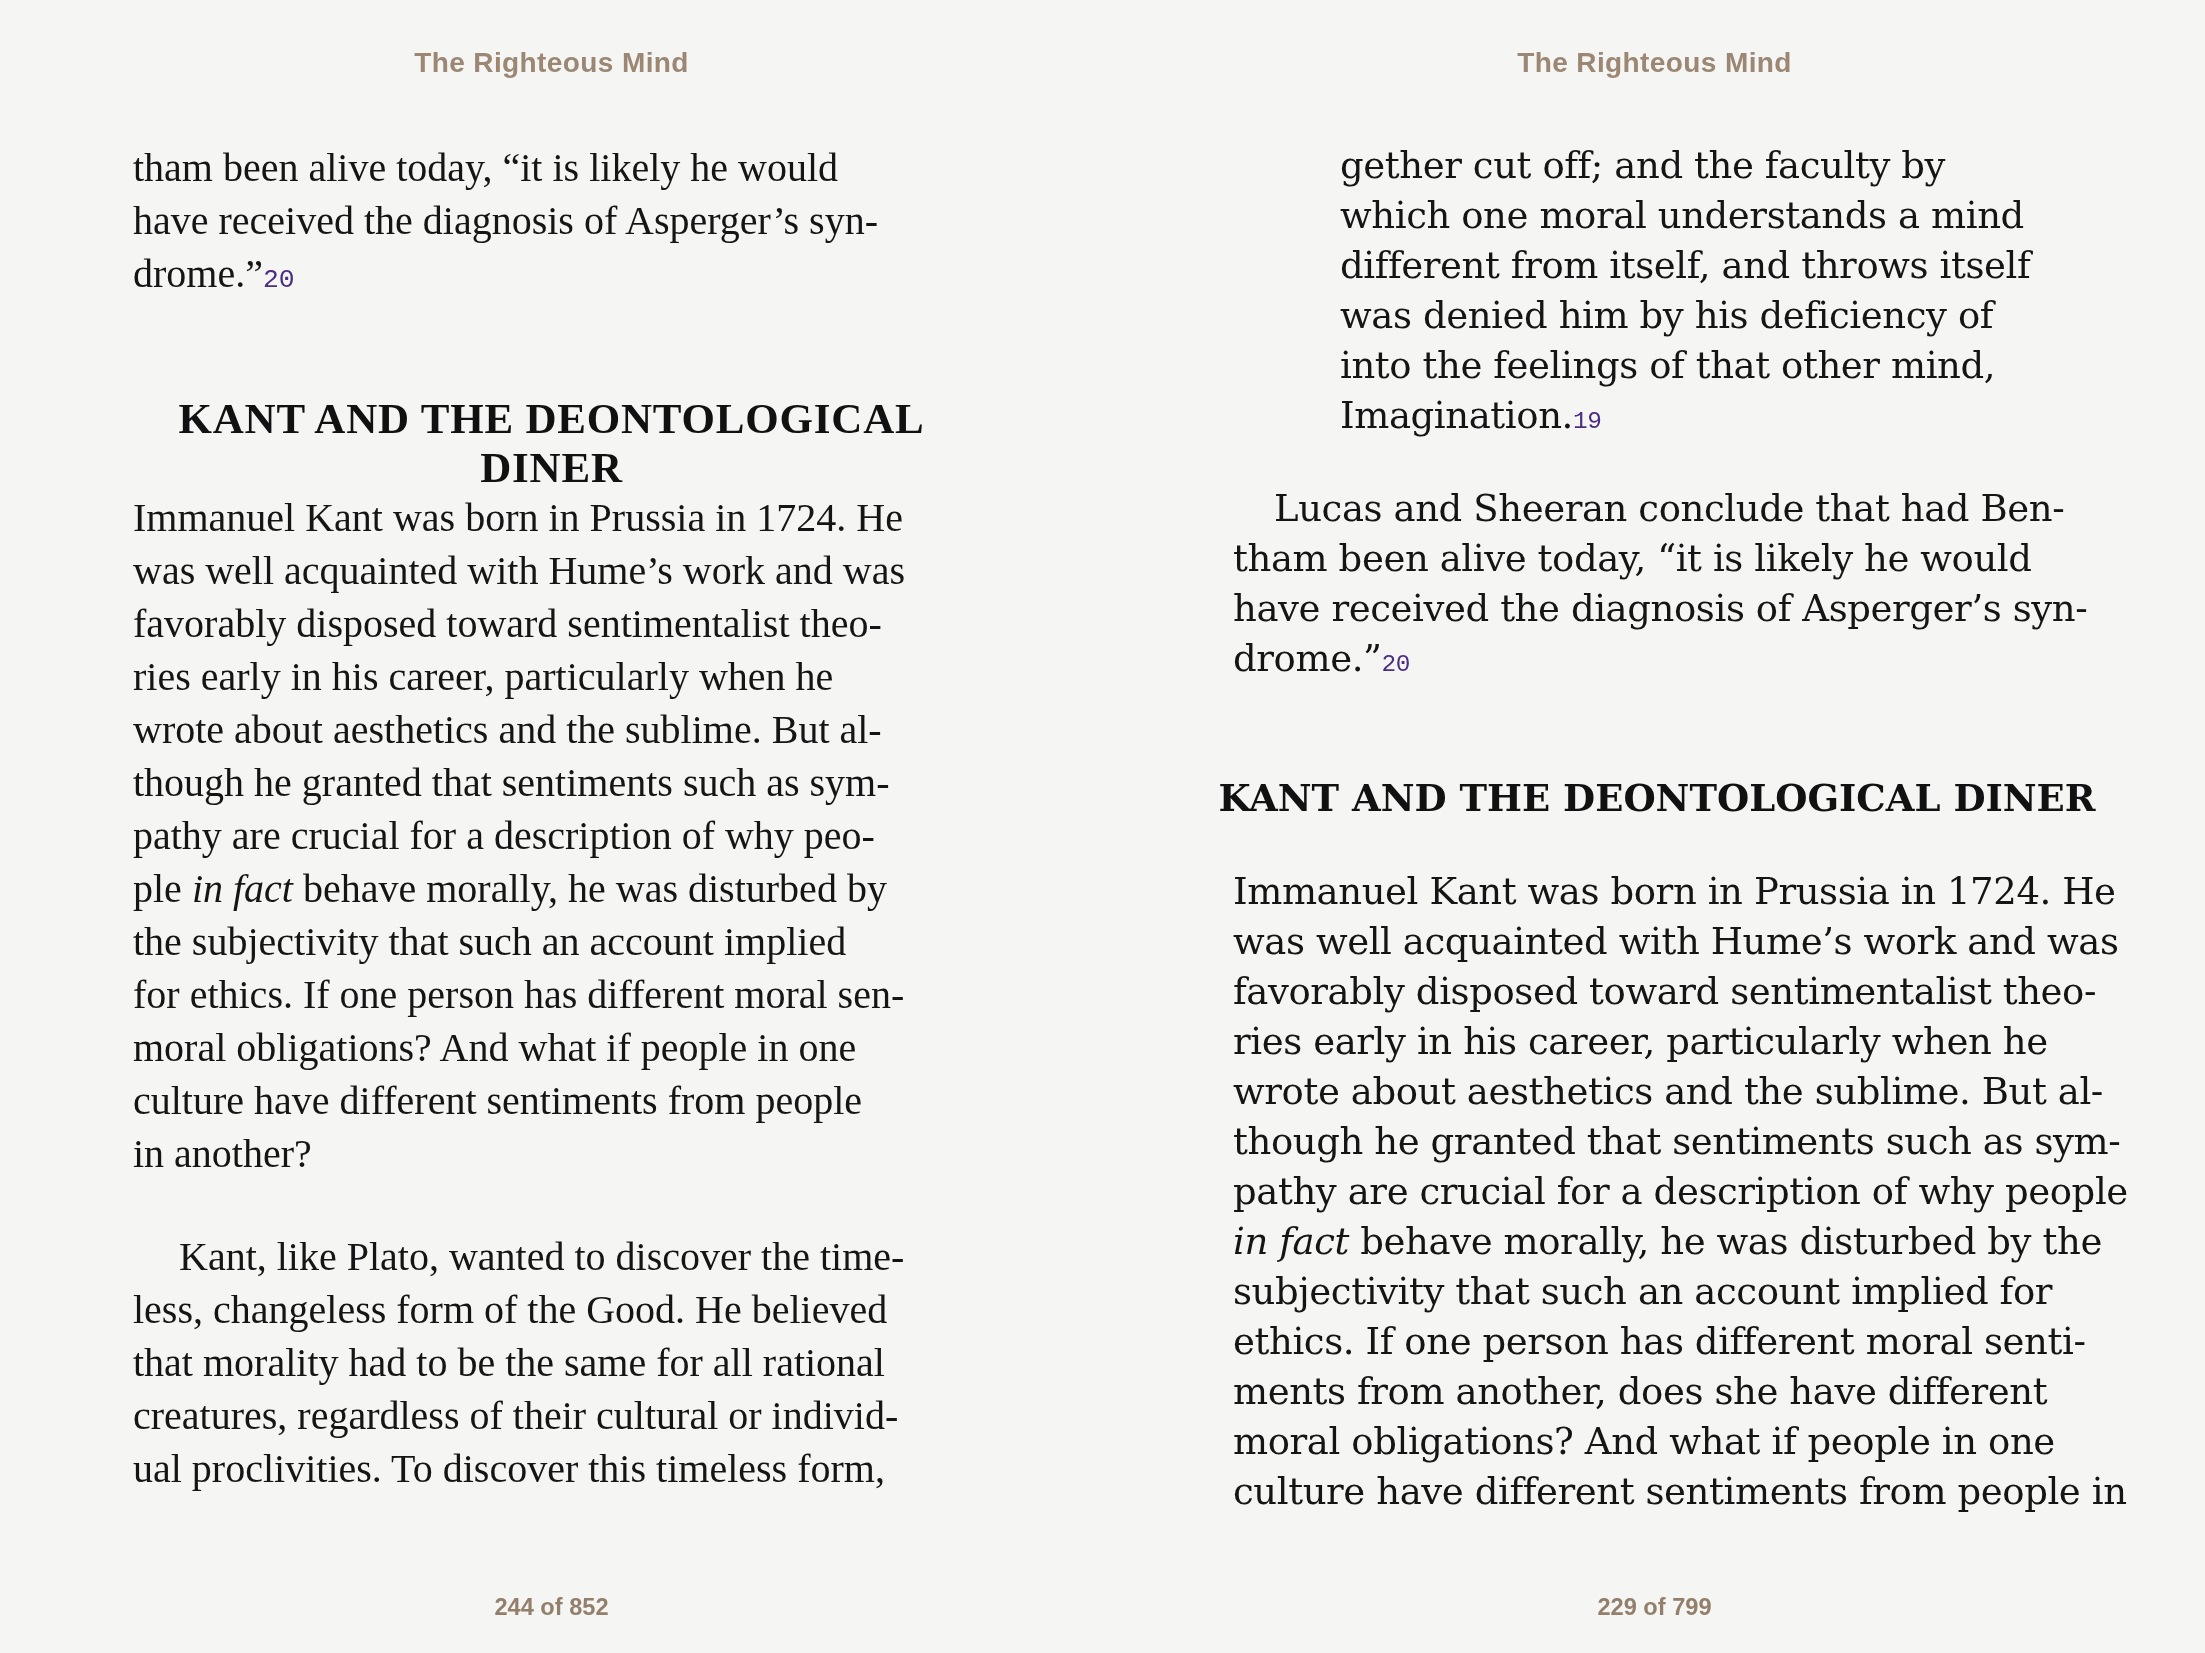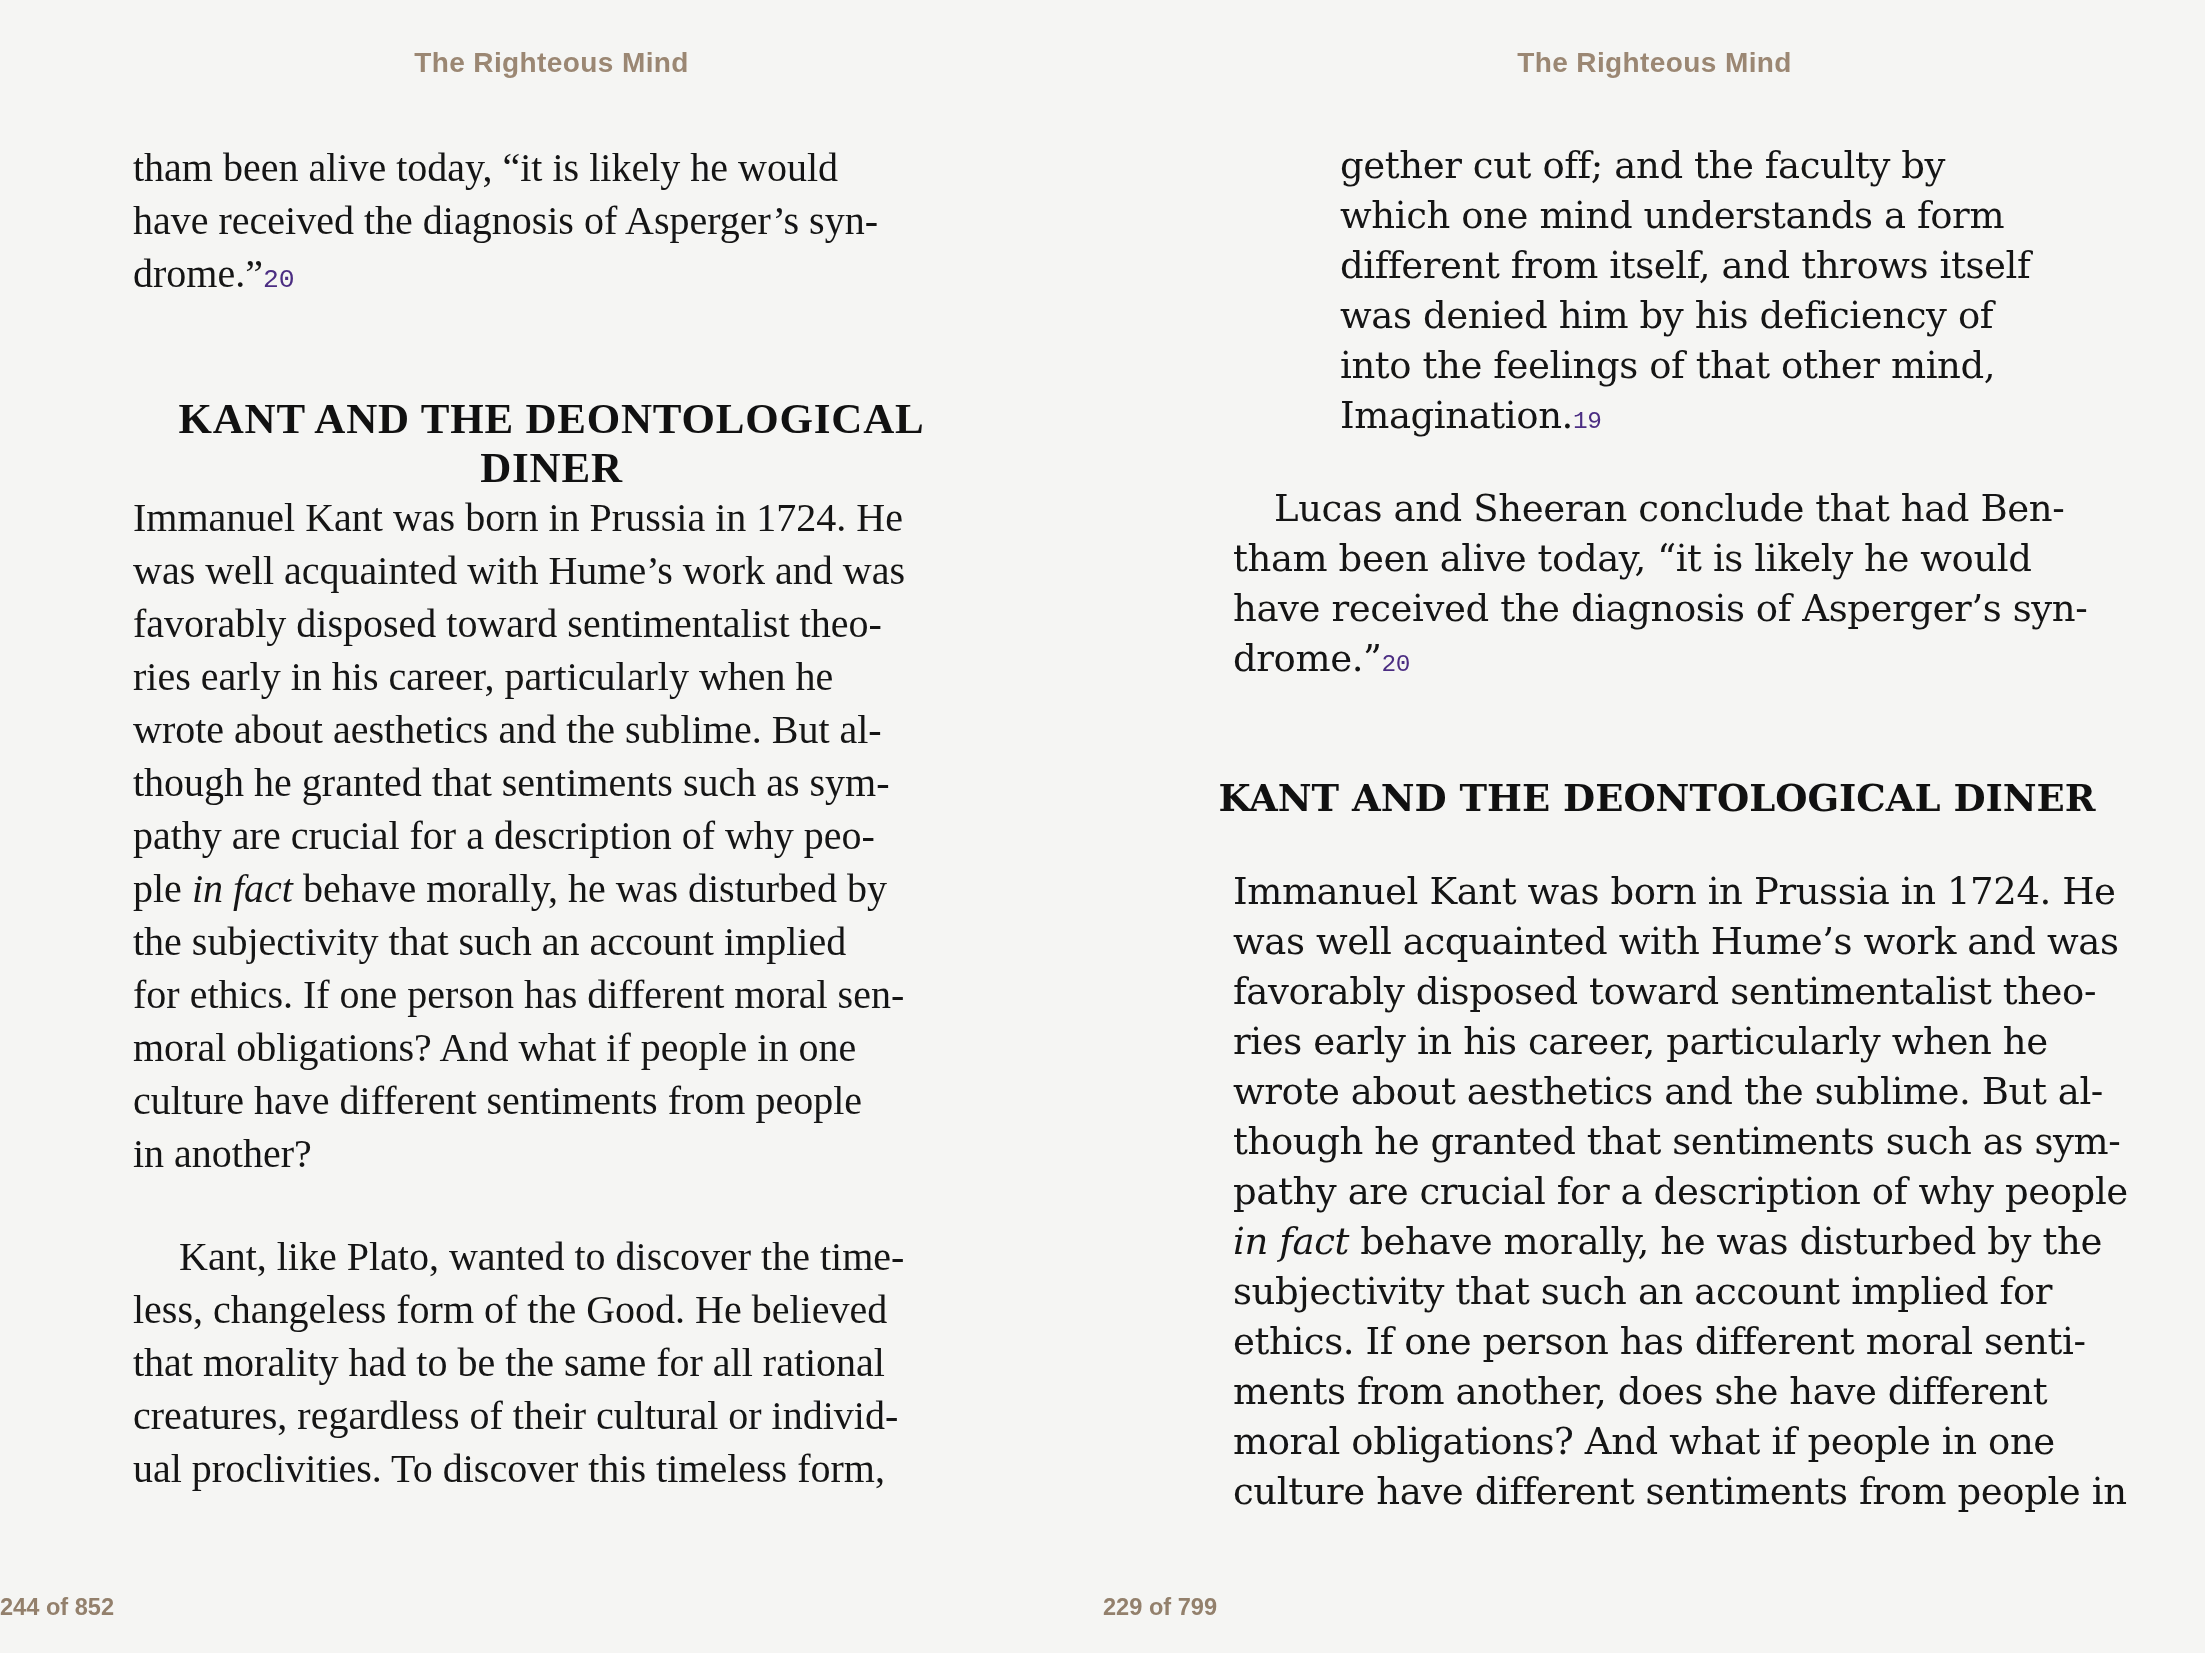--- a/index.html
+++ b/index.html
@@ -21,21 +21,21 @@
     font-family: "Liberation Sans", sans-serif;
     font-weight: bold;
     font-size: 28px;
     line-height: 31.5px;
     color: #9b8773;
     letter-spacing: 0.4px;
   }
   .progress {
     position: absolute;
     bottom: 33px; left: 0; width: 100%;
-    text-align: left;
+    text-align: center;
     font-family: "Liberation Sans", sans-serif;
     font-weight: bold;
     font-size: 23.6px;
     color: #93806c;
   }
 
   .textblock { position: absolute; color: #151515; margin-left: 29px; }
   .line { white-space: nowrap; }
 
   
@@ -122,21 +122,21 @@
       </div>
 
     <footer class="progress">244 of 852</footer>
   </section>
 
   <section class="page" id="page-right">
     <header class="running-head">The Righteous Mind</header>
 
     <div class="textblock quote">
         <div class="line">gether cut off; and the faculty by</div>
-        <div class="line">which one mind understands a form</div>
+        <div class="line">which one moral understands a mind</div>
         <div class="line">different from itself, and throws itself</div>
         <div class="line">was denied him by his deficiency of</div>
         <div class="line">into the feelings of that other mind,</div>
         <div class="line">Imagination.<span class="fn">19</span></div>
       </div>
 
     <div class="textblock p1">
         <div class="line indent">Lucas and Sheeran conclude that had Ben-</div>
         <div class="line">tham been alive today, “it is likely he would</div>
         <div class="line">have received the diagnosis of Asperger’s syn-</div>

